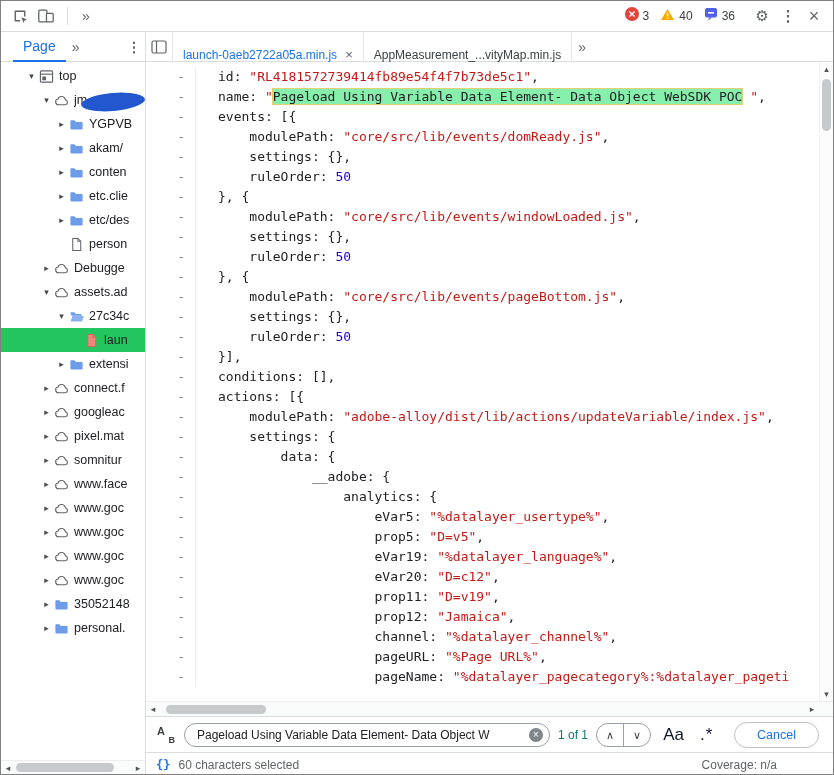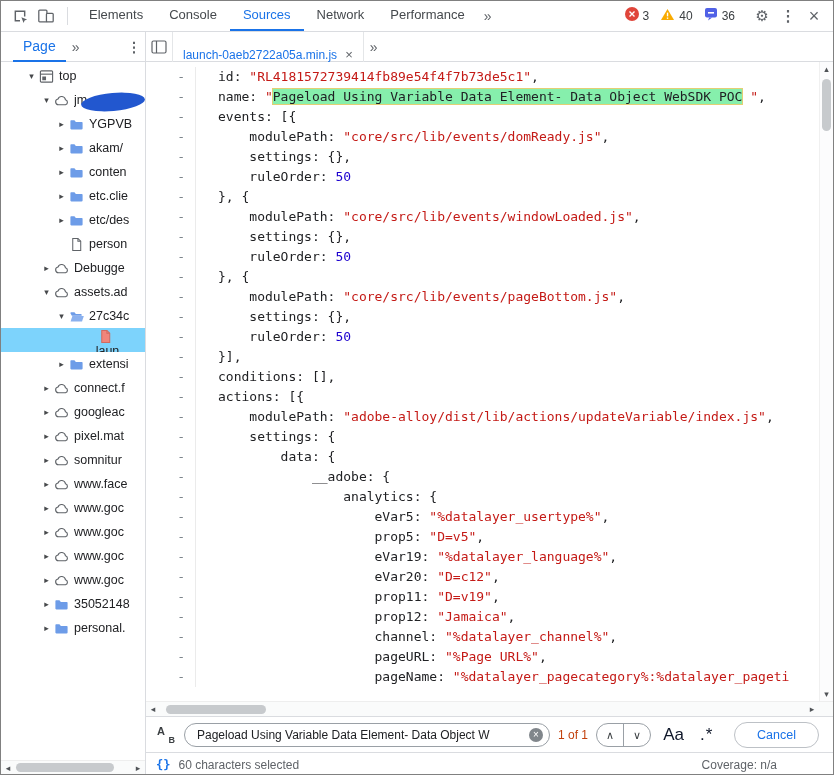--- a/index.html
+++ b/index.html
@@ -31,21 +31,21 @@
   .file-tab { height:30px; display:flex; align-items:flex-end; padding:0 10px; border-right:1px solid #e4e6e8; font-size:12px; white-space:nowrap; cursor:pointer; }
   .file-tab.active { border-left:1px solid #e4e6e8; }
   .file-tab.active .ft-label { color:#1a73e8; }
   .ft-label { color:#3c4043; }
   .ft-close { margin-left:8px; color:#5f6368; font-size:13px; cursor:pointer; }
   
   .content { flex:1; display:flex; min-height:0; }
   .sidebar { width:145px; flex:none; border-right:1px solid #dadce0; display:flex; flex-direction:column; overflow:hidden; background:#fff; }
   .tree { flex:1; overflow:hidden; padding-top:2px; }
   .tree-row { height:24px; display:flex; align-items:center; position:relative; cursor:pointer; font-size:12.5px; }
-  .tree-row.selected { background:#7dd3fc;flex-direction:column; }
+  .tree-row.selected { background:#22c55e; }
   .tree-arrow { width:13px; flex:none; font-size:9px; color:#46484b; text-align:center; }
   .tree-icon { width:16px; height:16px; flex:none; margin-right:5px; display:flex; align-items:center; justify-content:center; }
   .tree-label { white-space:nowrap; overflow:hidden; color:#202124; }
   .redaction { position:absolute; left:80px; top:5px; width:64px; height:18px; background:#2257cf; border-radius:50%; transform:rotate(-5deg); }
   
   .editor { flex:1; display:flex; flex-direction:column; min-width:0; background:#fff; }
   .code-viewport { flex:1; position:relative; overflow:hidden; padding-top:5px; }
   .code-line { display:flex; height:20px; line-height:20px; font-family:"DejaVu Sans Mono","Liberation Mono",monospace; font-size:13px; }
   .gutter { width:50px; flex:none; text-align:right; padding-right:10px; color:#7d858c; border-right:1px solid #ebebeb; cursor:pointer; }
   .line-content { padding-left:22px; white-space:pre; overflow:hidden; }
@@ -62,21 +62,21 @@
   .hthumb { position:absolute; left:6px; top:3px; width:100px; height:9px; background:#c7cacd; border-radius:5px; cursor:pointer; }
   .hcorner { width:14px; height:15px; flex:none; }
   
   .find-bar { height:36px; flex:none; border-top:1px solid #dadce0; display:flex; align-items:center; padding:0 10px; gap:8px; background:#fff; }
   .ab-icon { width:20px; height:20px; position:relative; flex:none; cursor:pointer; color:#3c4043; }
   .ab-a { position:absolute; left:1px; top:0px; font-size:11px; font-weight:bold; }
   .ab-b { position:absolute; right:1px; bottom:0px; font-size:9px; font-weight:bold; }
   .find-input-wrap { position:relative; width:366px; height:24px; flex:none; }
   .find-input { width:100%; height:100%; border:1px solid #9aa0a6; border-radius:12px; padding:0 26px 0 12px; font-size:12px; color:#202124; font-family:"Liberation Sans",sans-serif; outline:none; background:#fff; }
   .clear-btn { position:absolute; right:7px; top:5px; width:14px; height:14px; border-radius:50%; background:#80868b; color:#fff; font-size:10px; line-height:13px; text-align:center; cursor:pointer; }
-  .match-count { color:#c2410c; font-size:12px; white-space:nowrap; }
+  .match-count { color:#0f766e; font-size:12px; white-space:nowrap; }
   .nav-btns { display:flex; height:24px; border:1px solid #9aa0a6; border-radius:12px; overflow:hidden; align-items:stretch; }
   .nb { padding:0 9px; font-size:11px; line-height:22px; color:#3c4043; cursor:pointer; }
   .nb.prev { border-right:1px solid #9aa0a6; }
   .txt-btn { font-size:17px; color:#0f172a; cursor:pointer; margin-left:4px; }
   .txt-btn.regex { letter-spacing:1px; margin-left:8px; }
   .cancel-btn { border:1px solid #bdc1c6; border-radius:13px; height:26px; padding:0 22px; color:#1a73e8; font-size:12.5px; background:#fff; cursor:pointer; margin-right:4px; font-family:"Liberation Sans",sans-serif; }
   
   .status-bar { height:22px; flex:none; border-top:1px solid #dadce0; display:flex; align-items:center; padding:2px 10px 0 10px; gap:8px; font-size:12px; color:#5f6368; background:#fff; overflow:hidden; }
   .pp-icon { color:#1a73e8; font-weight:bold; font-family:"DejaVu Sans Mono",monospace; cursor:pointer; }
   .coverage { margin-right:46px; white-space:nowrap; }
@@ -97,27 +97,20 @@
           <path d="M11.5 11.5l6.4 2.5-2.8 1.1-1.1 2.8z" fill="#5f6368"></path>
         </svg>
     </div>
     <div class="icon-btn">
       <svg viewBox="0 0 20 20" width="18" height="18">
           <rect x="2" y="3.5" width="9" height="13" rx="1" fill="none" stroke="#5f6368" stroke-width="1.4"></rect>
           <rect x="10.5" y="7" width="7.5" height="9.5" rx="1" fill="#fff" stroke="#5f6368" stroke-width="1.4"></rect>
         </svg>
     </div>
     <div class="vdiv"></div>
-    <div class="dt-tabs">
-        <div class="dt-tab">Elements</div>
-        <div class="dt-tab">Console</div>
-        <div class="dt-tab active">Sources</div>
-        <div class="dt-tab">Network</div>
-        <div class="dt-tab">Performance</div>
-      </div>
     <div class="more">»</div>
     <div class="spacer"></div>
     <div class="badge">
       <span><svg viewBox="0 0 14 14" width="14" height="14">
             <circle cx="7" cy="7" r="7" fill="#e0453a"></circle>
             <path d="M4.5 4.5l5 5M9.5 4.5l-5 5" stroke="#fff" stroke-width="1.4"></path>
           </svg></span>
       <span class="bcount">3</span>
     </div>
     <div class="badge">
@@ -150,20 +143,23 @@
     <div class="editor-tabbar">
       <div class="icon-btn">
         <svg viewBox="0 0 16 14" width="16" height="14">
             <rect x="1" y="1" width="14" height="12" rx="1.5" fill="none" stroke="#5f6368" stroke-width="1.2"></rect>
             <line x1="5.5" y1="1" x2="5.5" y2="13" stroke="#5f6368" stroke-width="1.2"></line>
           </svg>
       </div>
       <div class="file-tab active">
         <span class="ft-label">launch-0aeb2722a05a.min.js</span>
         <span class="ft-close">×</span>
+      </div>
+      <div class="file-tab">
+        <span class="ft-label">AppMeasurement_...vityMap.min.js</span>
       </div>
       <div class="more">»</div>
     </div>
   </div>
 
   <div class="content">
 
     <div class="sidebar">
       <div class="tree">
           <div class="tree-row" style="padding-left: 24px;">

